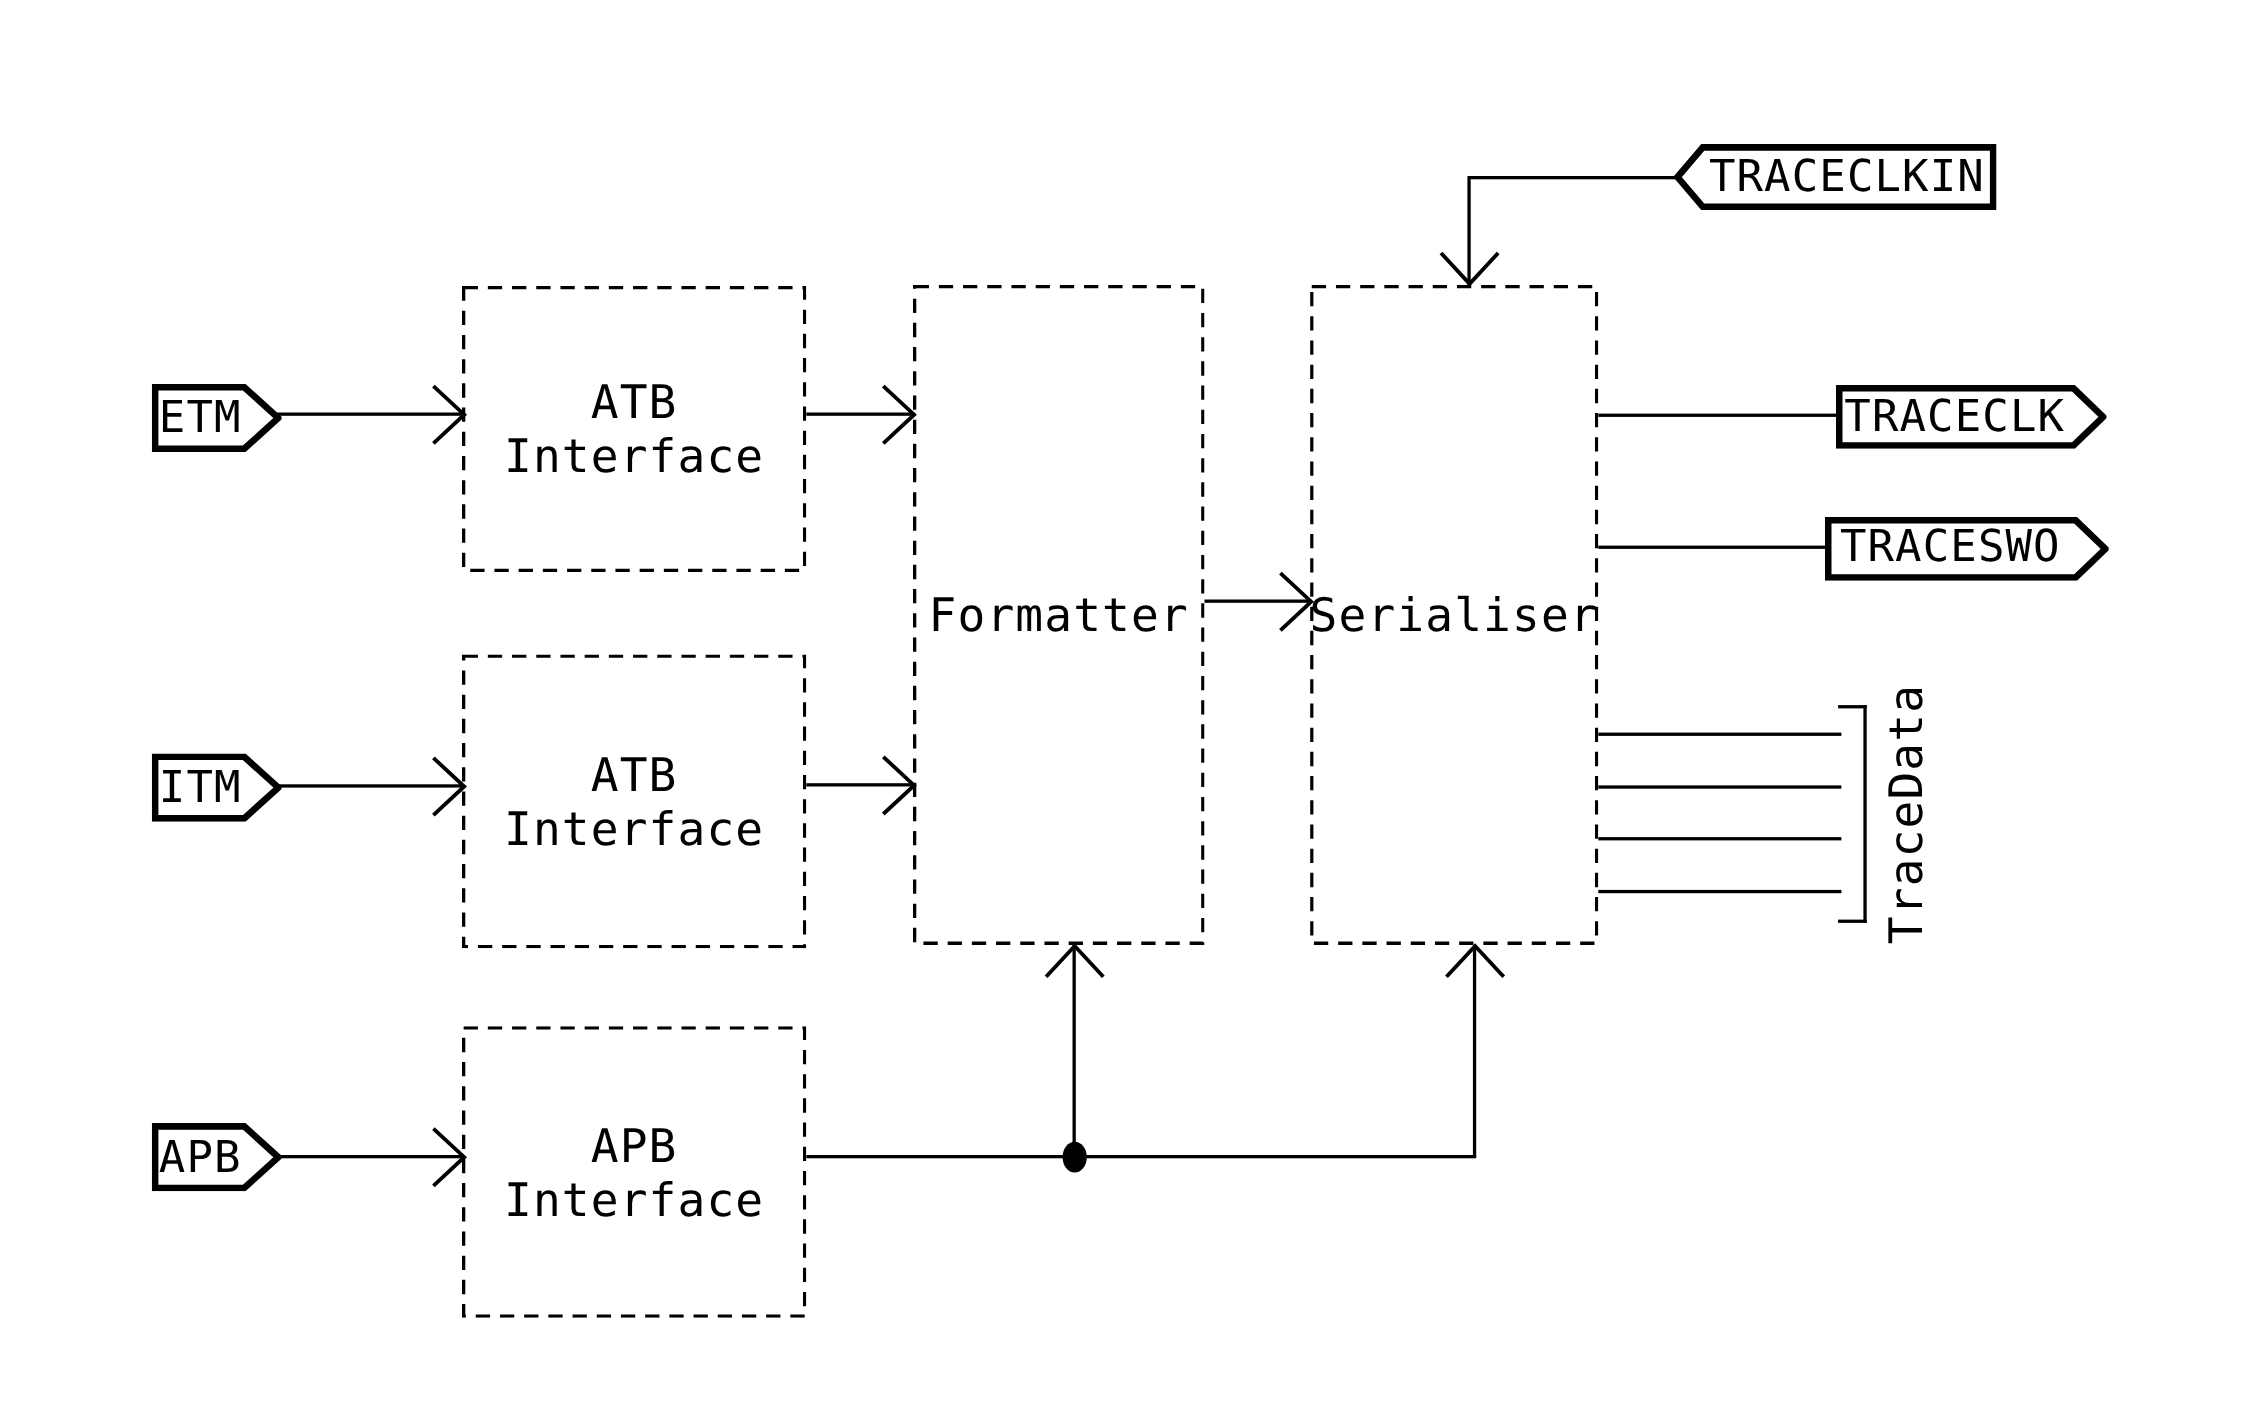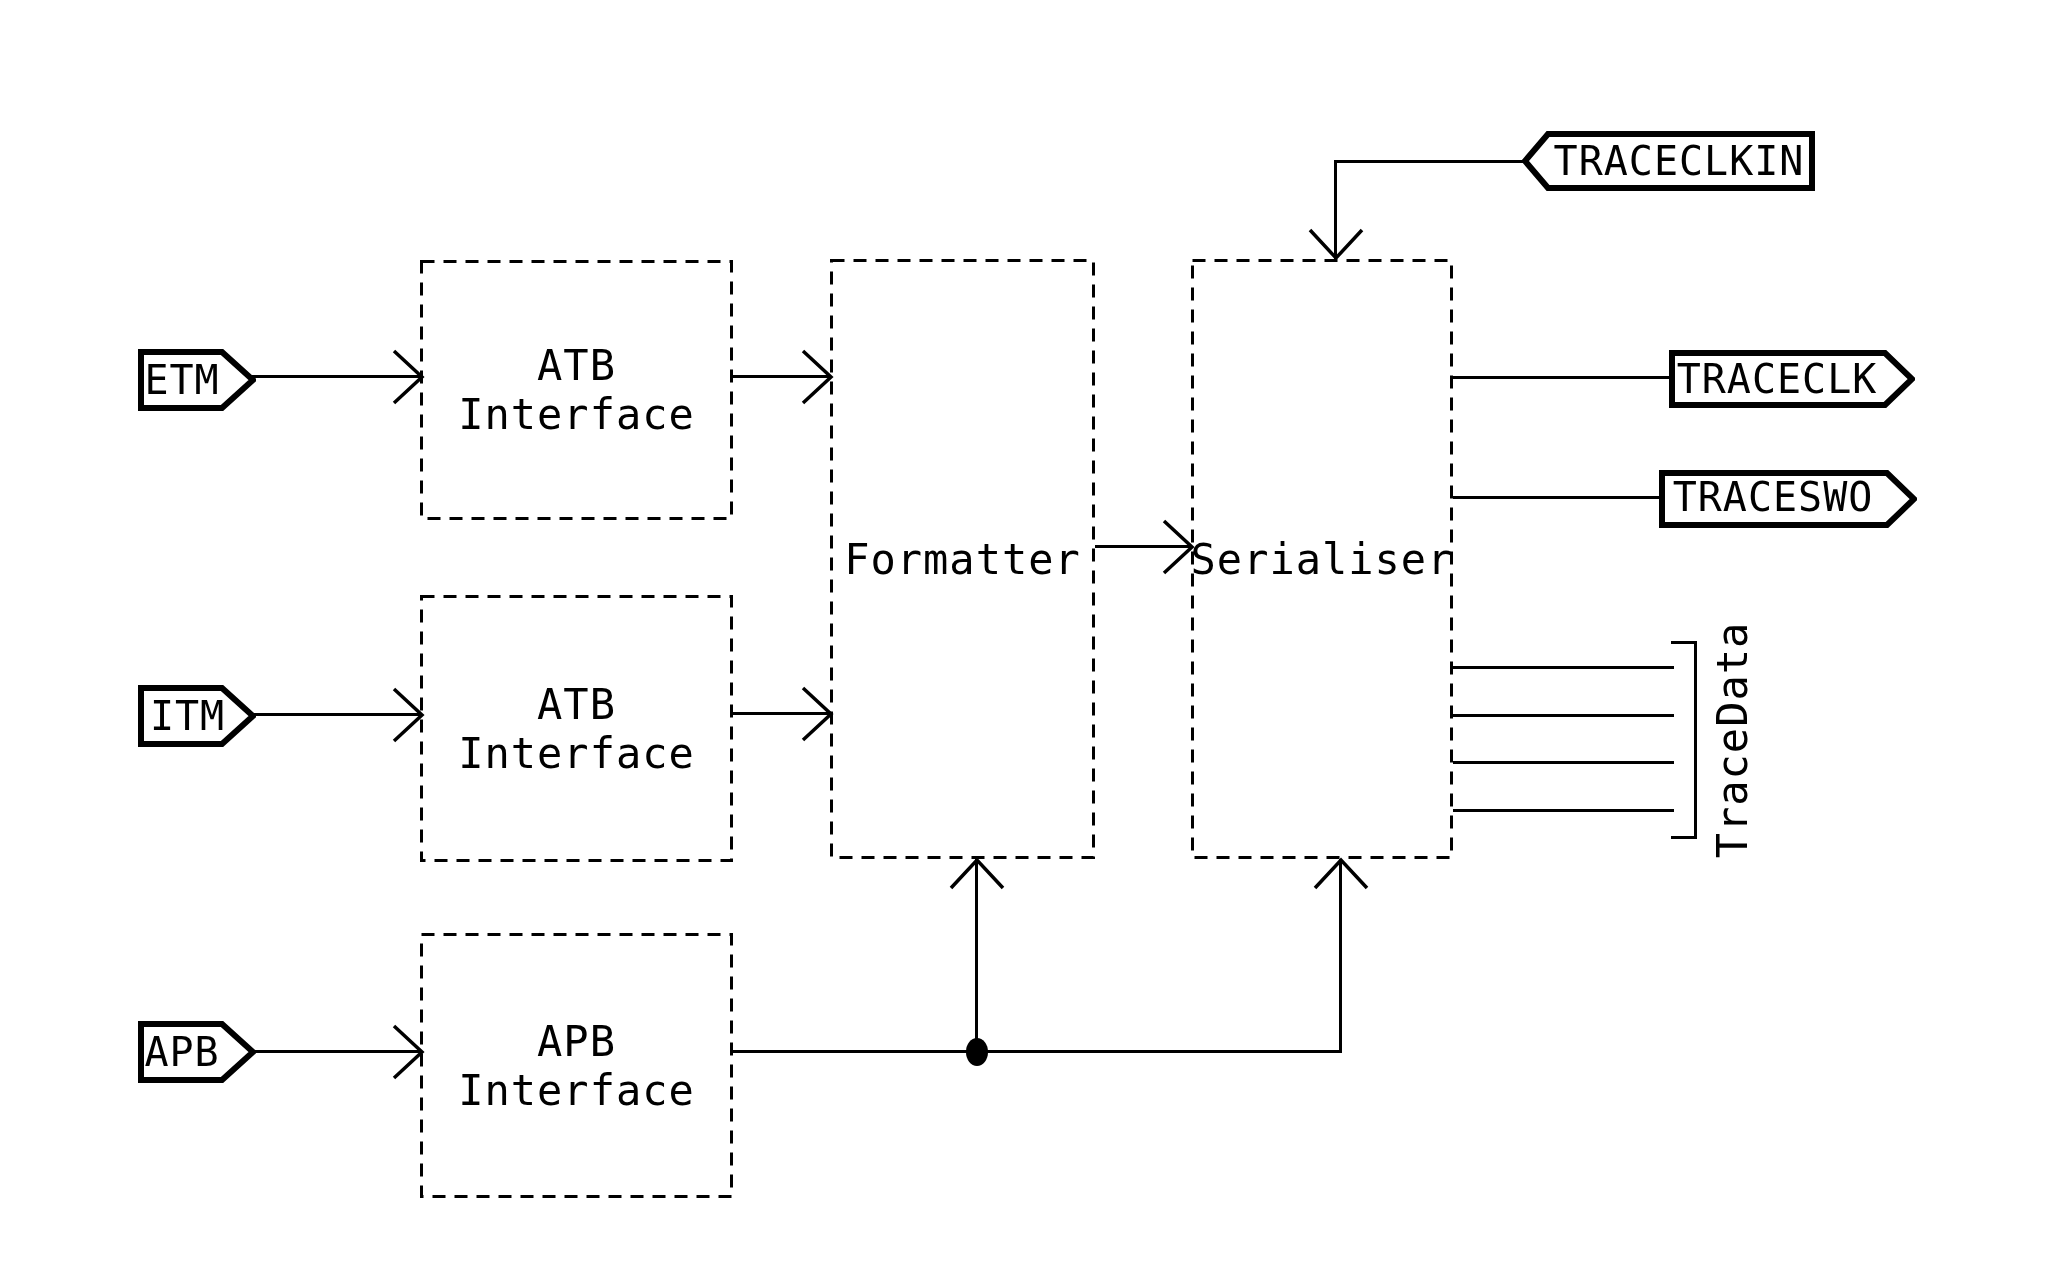--- a/index.html
+++ b/index.html
@@ -126,21 +126,21 @@
       <polyline points="3,3 29,31 55,3"></polyline>
     </svg>
 
   <div class="tag" style="left:138px; top:349px; width:118px; height:62px;text-decoration:underline;">
     <svg width="118" height="62">
       <polygon points="3,3 84,3 115,31 84,59 3,59"></polygon>
     </svg>
     <div class="tag-text pad-r">ETM</div>
   </div>
 
-  <div class="tag" style="left:138px; top:685px; width:118px; height:62px;padding-left:11px;">
+  <div class="tag" style="left:138px; top:685px; width:118px; height:62px;">
     <svg width="118" height="62">
       <polygon points="3,3 84,3 115,31 84,59 3,59"></polygon>
     </svg>
     <div class="tag-text pad-r">ITM</div>
   </div>
 
   <div class="tag" style="left:138px; top:1021px; width:118px; height:62px;">
     <svg width="118" height="62">
       <polygon points="3,3 84,3 115,31 84,59 3,59"></polygon>
     </svg>

